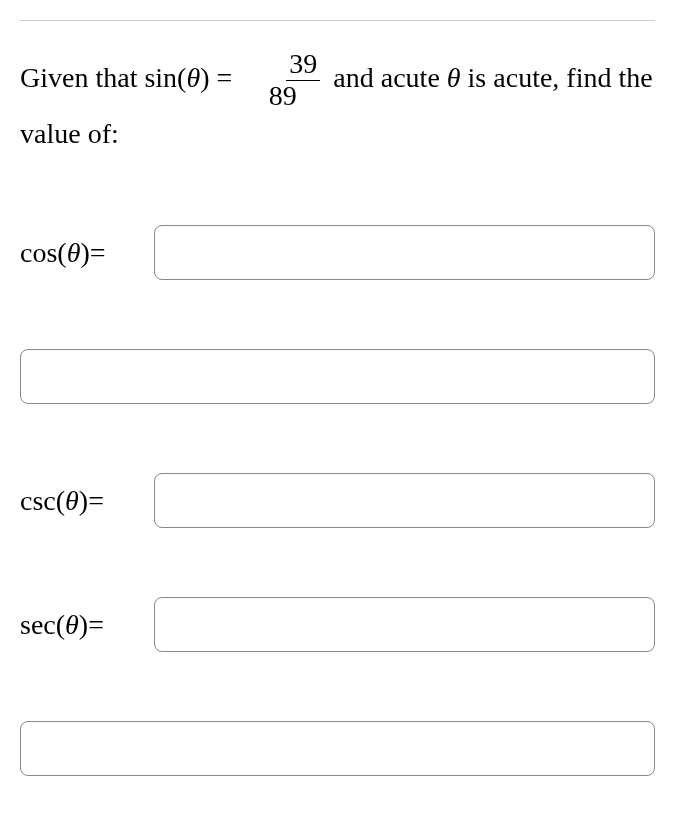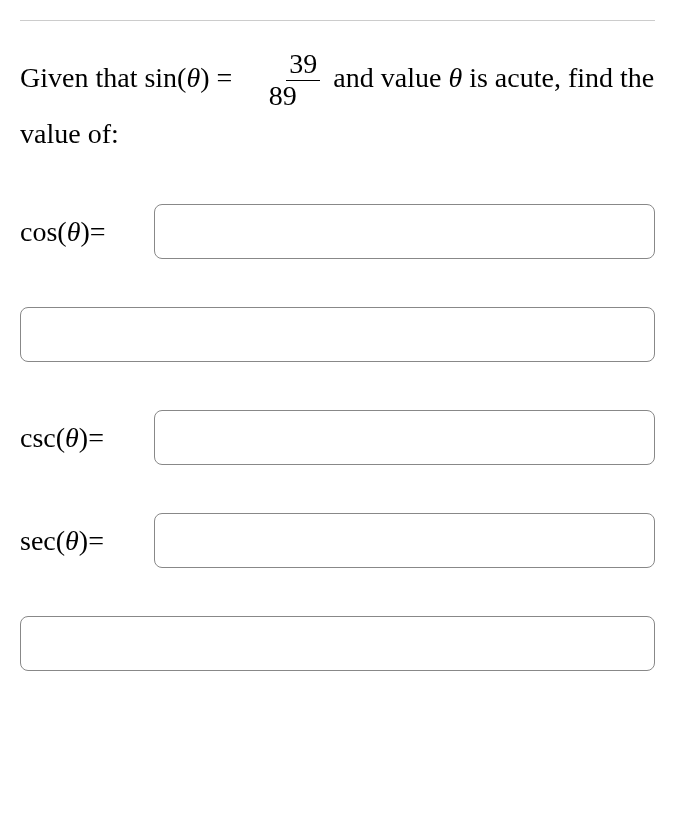--- a/index.html
+++ b/index.html
@@ -51,20 +51,21 @@
     }
     .rows {
       display: flex;
       flex-direction: column;
       gap: 48px;
     }
     .row {
       display: flex;
       align-items: center;
       gap: 16px;
+      margin-top: 21px;
     }
     .label {
       white-space: nowrap;
       min-width: 118px;
     }
     .answer-input {
       flex: 1;
       height: 55px;
       border: 1.5px solid #888;
       border-radius: 8px;
@@ -73,21 +74,21 @@
       font-family: inherit;
       background: #fff;
     }
   </style>
 </head>
 <body>
 
 <div class="divider"></div>
 
 <div class="prompt">
-  <span>Given that </span><span class="math-inline"><span class="fn">sin</span>(<span class="theta">θ</span>)<span> = </span><span class="fraction"><span class="num">39</span><span class="den">89</span></span></span><span> and value </span><span class="theta">θ</span><span> is acute, find the value of:</span>
+  <span>Given that </span><span class="math-inline"><span class="fn">sin</span>(<span class="theta">θ</span>)<span> = </span><span class="fraction"><span class="num">39</span><span class="den">89</span></span></span><span> and acute </span><span class="theta">θ</span><span> is acute, find the value of:</span>
 </div>
 
 <div class="rows">
 
   <div class="row">
     <span class="label"><span class="fn">cos</span>(<span class="theta">θ</span>)=</span>
     <input class="answer-input" type="text" value="" style="">
   </div>
 
   <div class="row">

